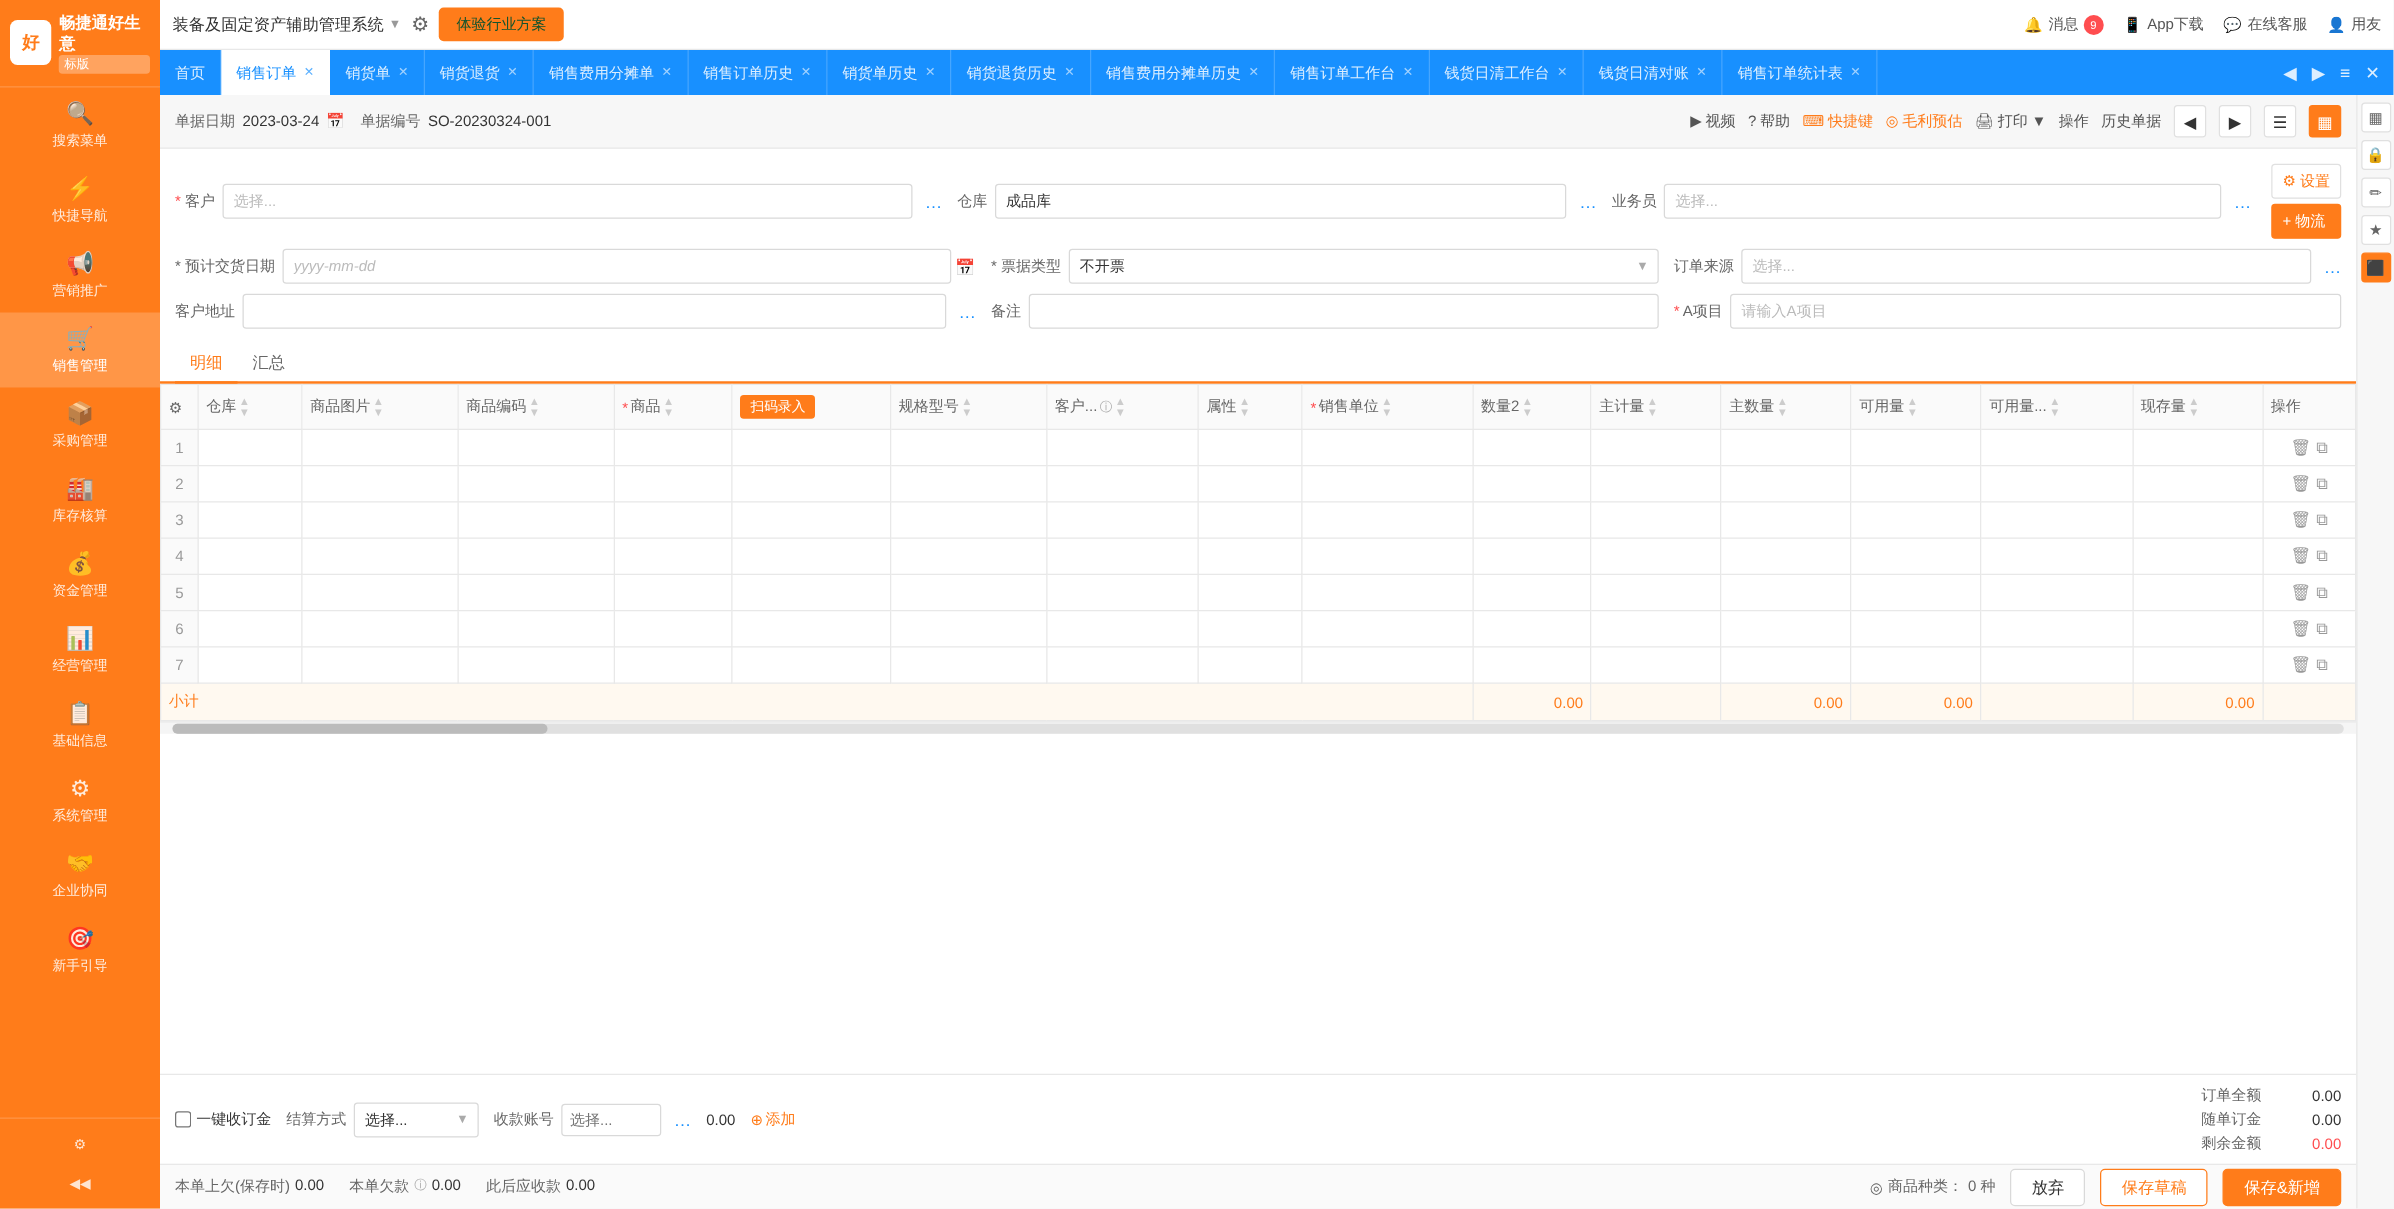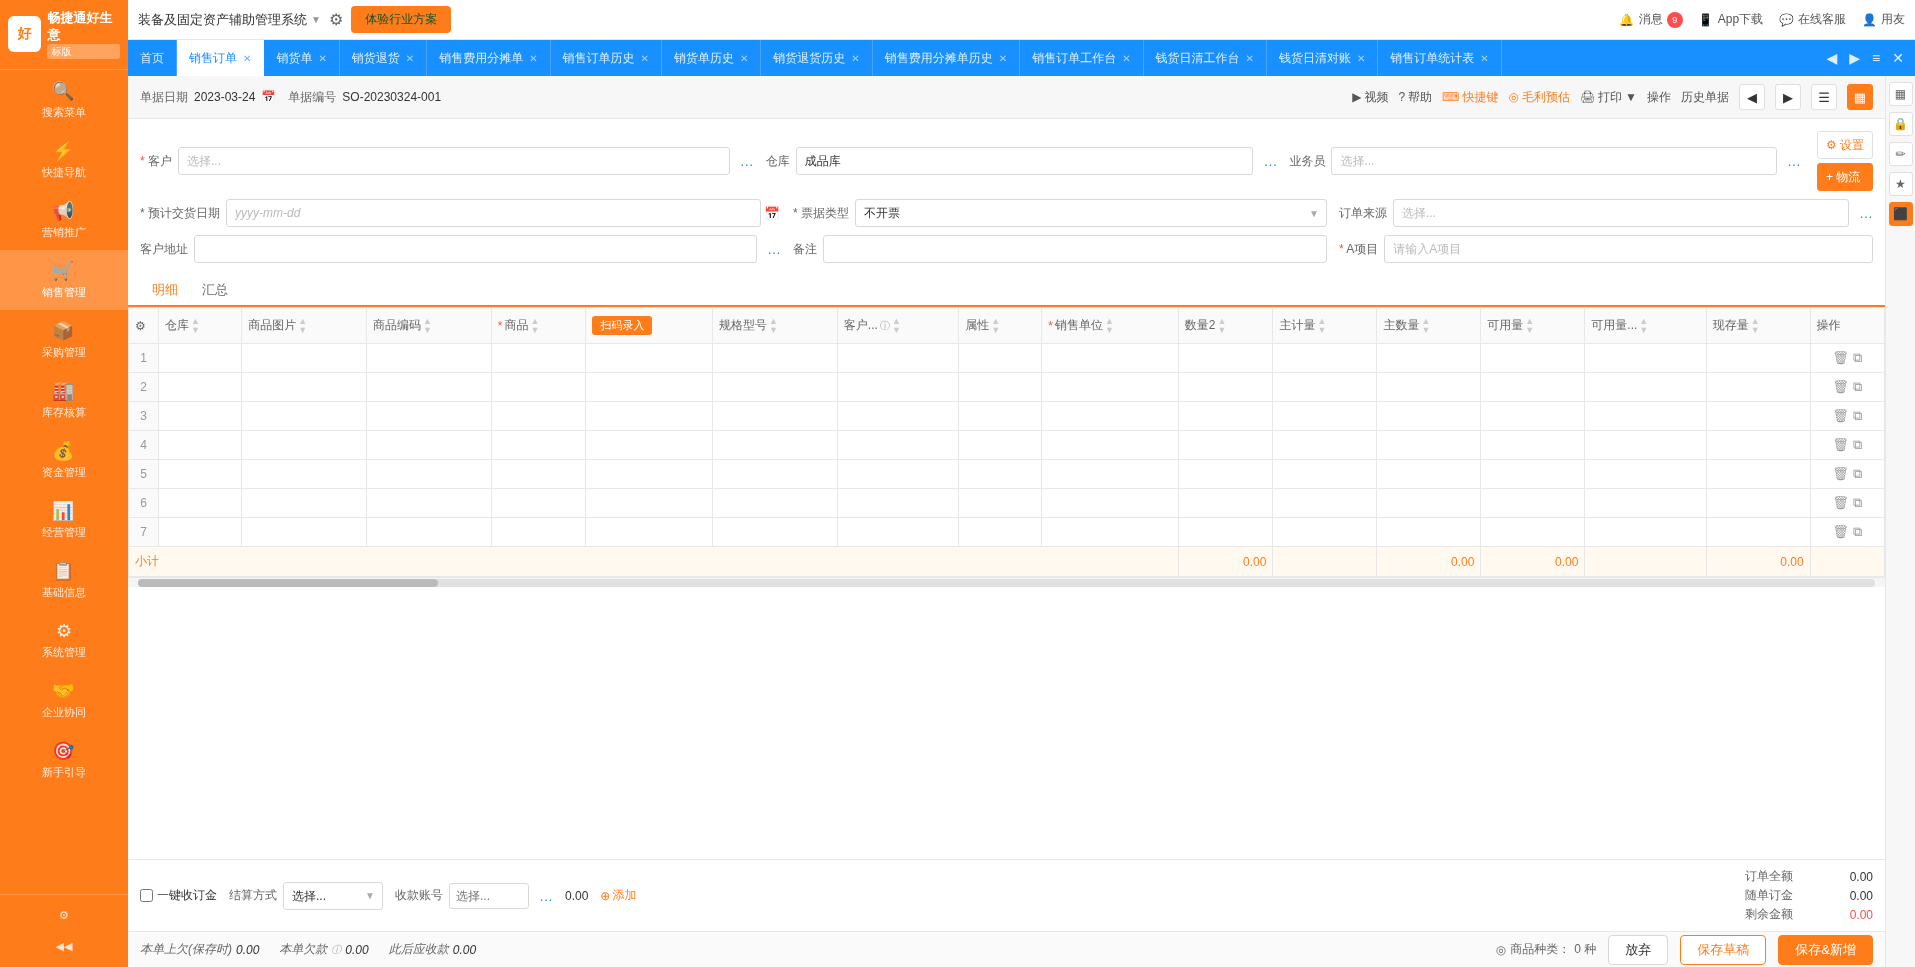--- a/index.html
+++ b/index.html
@@ -107,27 +107,27 @@
 
     
     .bottom-bar { padding: 8px 12px; border-top: 1px solid #e8e8e8; display: flex; align-items: center; gap: 12px; background: #fff; flex-shrink: 0; }
     .bottom-checkbox { display: flex; align-items: center; gap: 4px; cursor: pointer; }
     .bottom-field { display: flex; align-items: center; gap: 6px; }
     .bottom-field-label { color: #666; }
     .bottom-field-input { height: 26px; border: 1px solid #d9d9d9; border-radius: 3px; padding: 0 6px; font-size: 12px; width: 80px; }
     .bottom-add-btn { color: #ff7c1a; cursor: pointer; display: flex; align-items: center; gap: 2px; }
     .bottom-amount { color: #333; font-size: 12px; }
     .bottom-right { margin-left: auto; display: flex; flex-direction: column; align-items: flex-end; gap: 2px; font-size: 12px; }
-    .bottom-right-row { display: flex; gap: 20px; align-items: center; }
+    .bottom-right-row { display: flex; gap: 4px; align-items: center; }
     .bottom-right-label { color: #666; }
     .bottom-right-value { color: #333; min-width: 60px; text-align: right; }
 
     
     .status-bar { height: 36px; border-top: 1px solid #e8e8e8; background: #fafafa; display: flex; align-items: center; padding: 0 12px; gap: 20px; flex-shrink: 0; }
-    .status-field { display: flex; align-items: center; gap: 4px; font-size: 12px; font-style: italic; }
+    .status-field { display: flex; align-items: flex-start; gap: 4px; font-size: 12px; }
     .status-label { color: #666; }
     .status-value { color: #333; font-weight: 500; }
     .status-right { margin-left: auto; display: flex; align-items: center; gap: 12px; }
     .status-right-item { display: flex; align-items: center; gap: 4px; font-size: 12px; color: #666; }
     .action-btn { height: 30px; padding: 0 16px; border-radius: 4px; cursor: pointer; font-size: 13px; border: 1px solid #d9d9d9; background: #fff; color: #333; }
     .action-btn.primary { background: #ff7c1a; border-color: #ff7c1a; color: #fff; }
     .action-btn.outline-orange { border-color: #ff7c1a; color: #ff7c1a; background: #fff; }
 
     
     .right-panel { width: 30px; background: #f7f7f7; border-left: 1px solid #e8e8e8; display: flex; flex-direction: column; align-items: center; padding: 6px 0; gap: 6px; flex-shrink: 0; }

